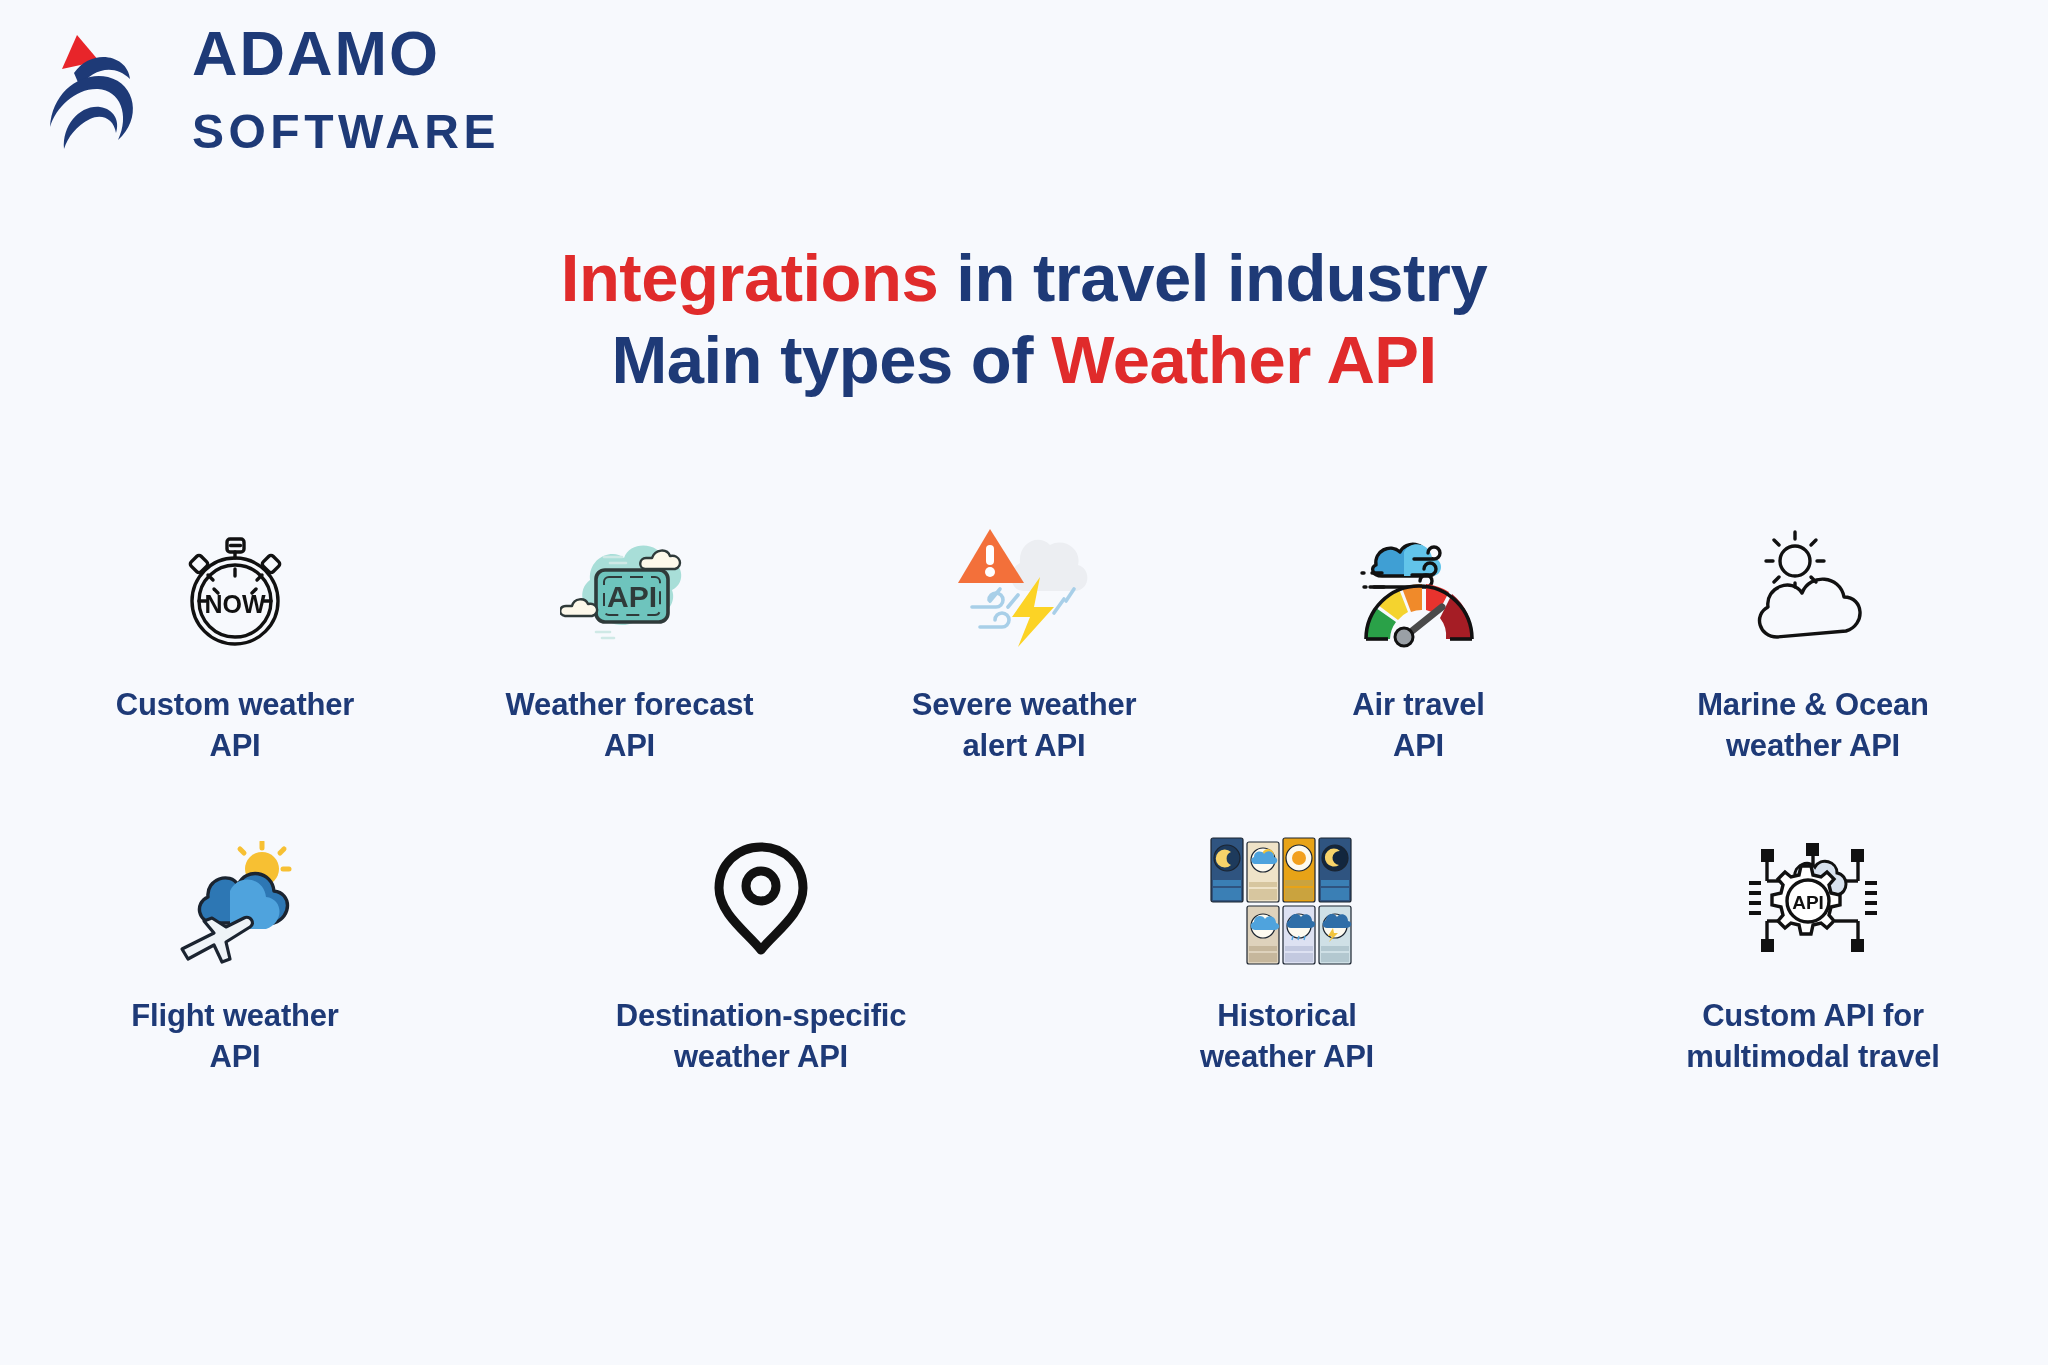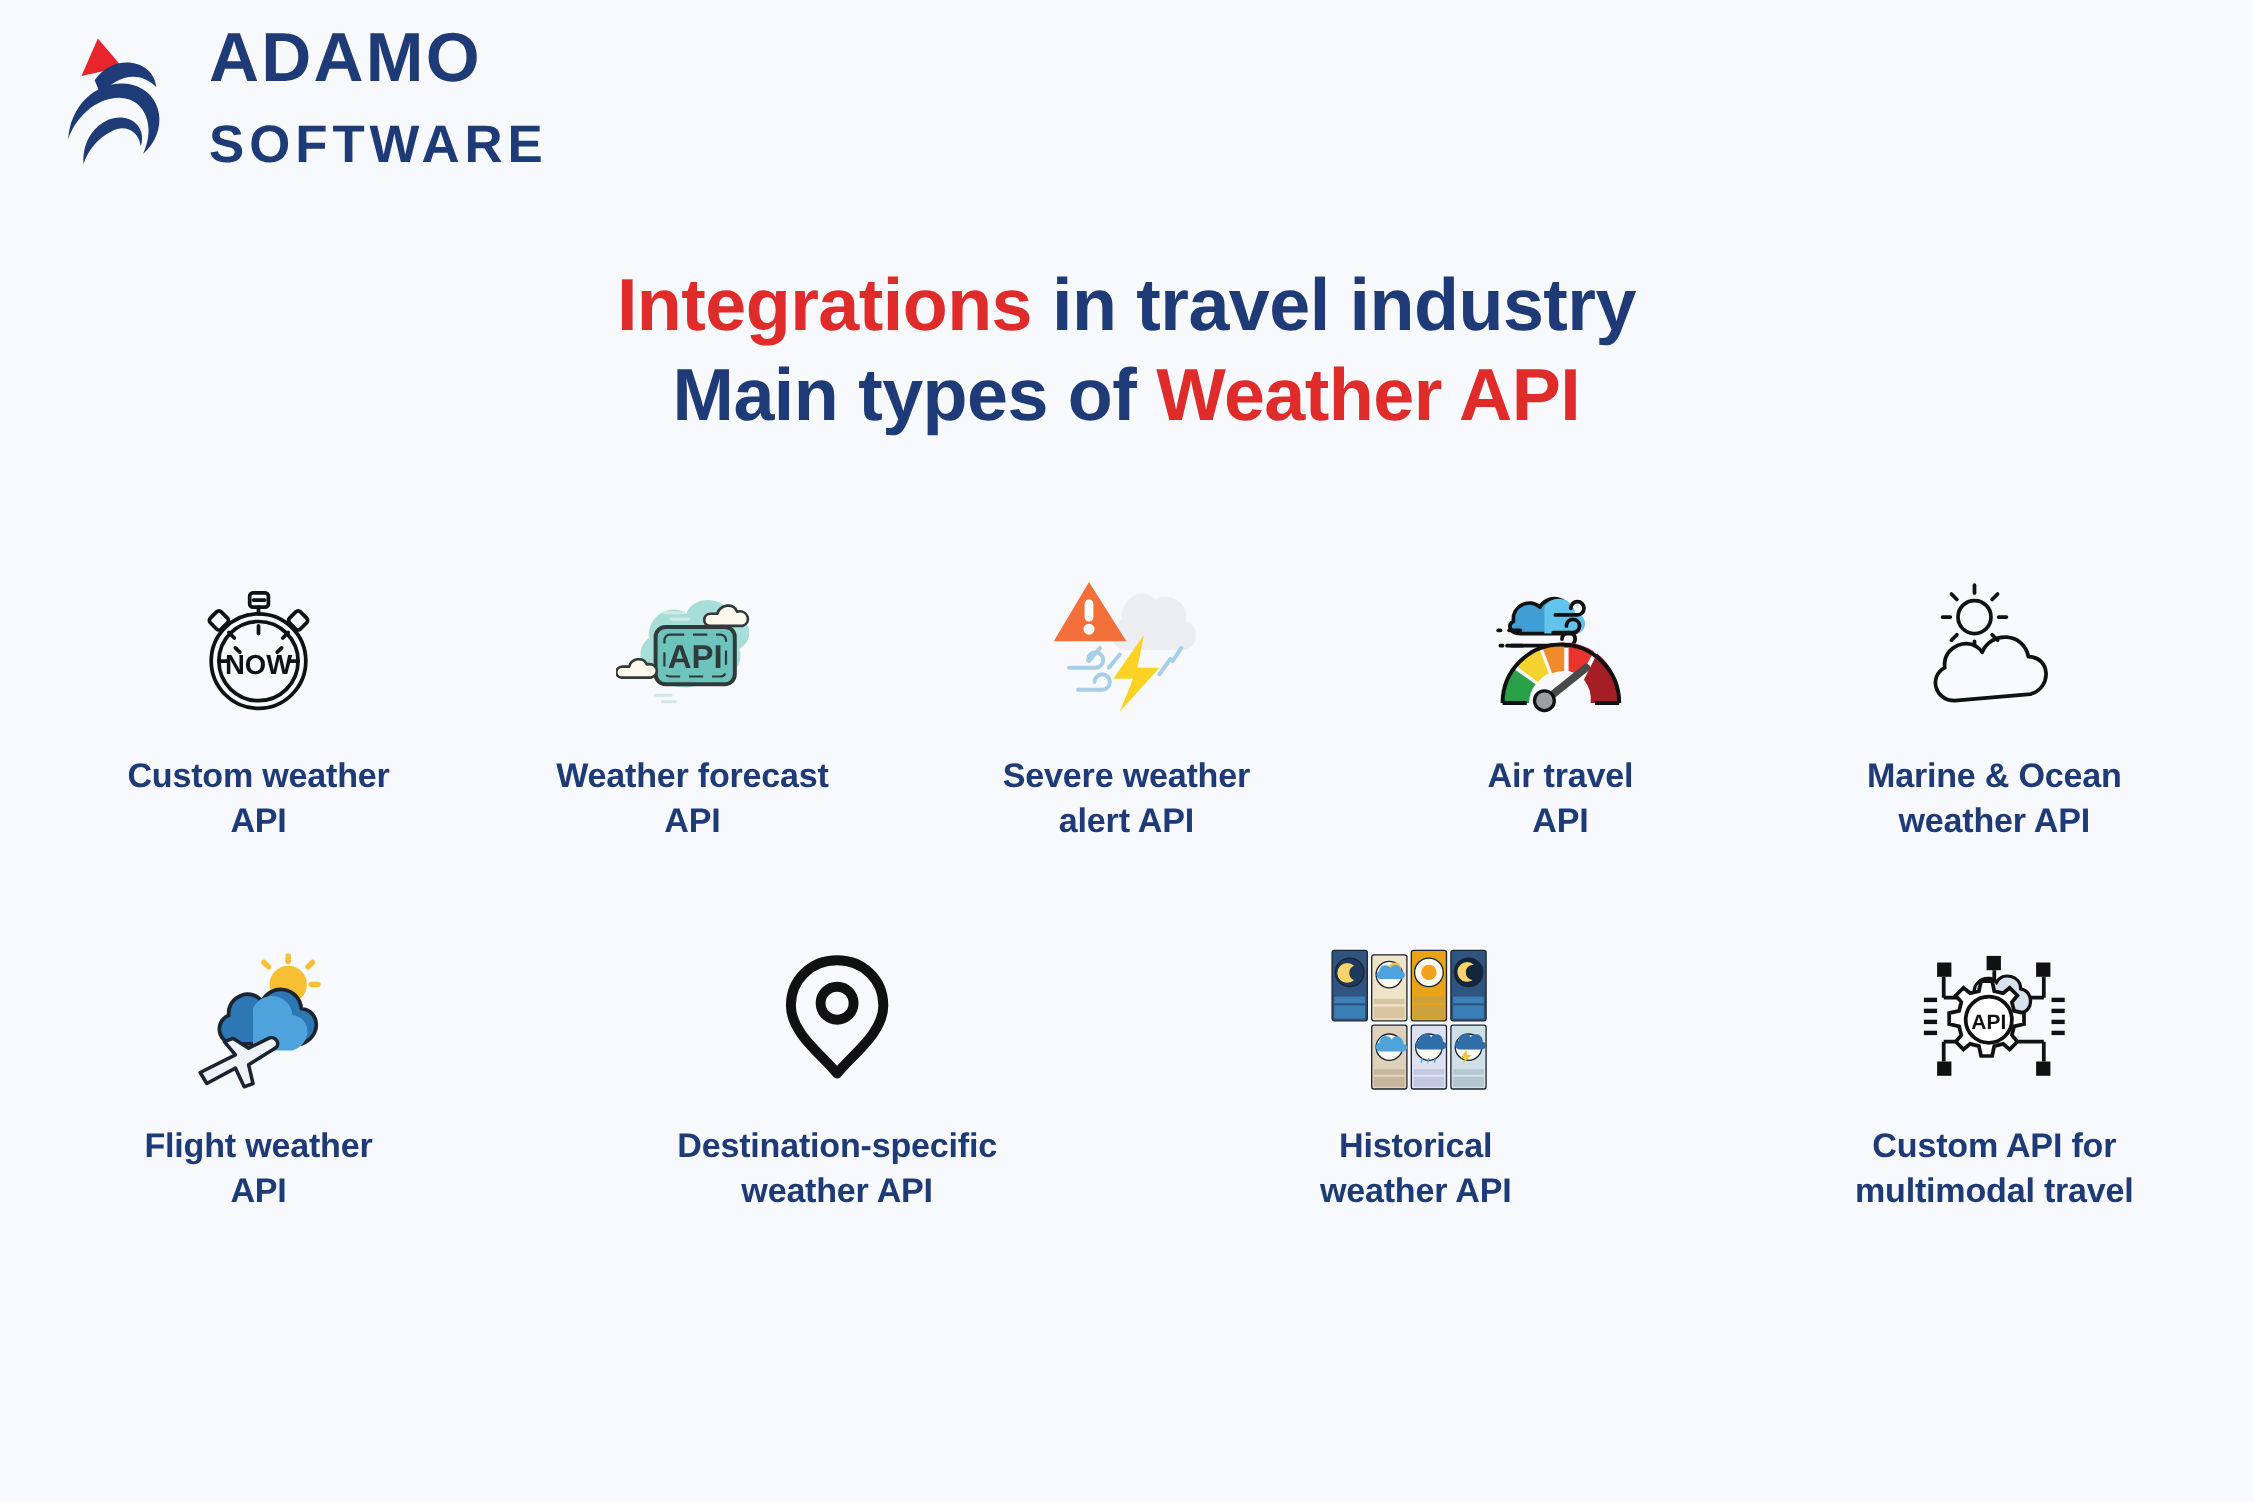--- a/index.html
+++ b/index.html
@@ -11,25 +11,25 @@
     height: 1365px;
     background: #f7f9fd;
     font-family: "Liberation Sans", sans-serif;
     overflow: hidden;
     position: relative;
   }
 
   
   .logo-block {
     position: absolute;
-    left: 56px;
+    left: 44px;
     top: 22px;
     display: flex;
     align-items: center;
-    gap: 26px;
+    gap: 40px;
   }
   .logo-mark { width: 108px; height: 125px; display: block; }
   .logo-words {
     display: flex;
     flex-direction: column;
     justify-content: center;
     line-height: 1;
   }
   .logo-adamo {
     font-size: 63px;
@@ -64,21 +64,21 @@
   .title-line { display: block; }
 
   
   .grid {
     position: absolute;
     top: 520px;
     left: 60px;
     width: 1928px;
     display: flex;
     flex-direction: column;
-    row-gap: 90px;
+    row-gap: 64px;
   }
   .row {
     display: flex;
     justify-content: space-between;
   }
   .cell {
     width: 350px;
     display: flex;
     flex-direction: column;
     align-items: center;

